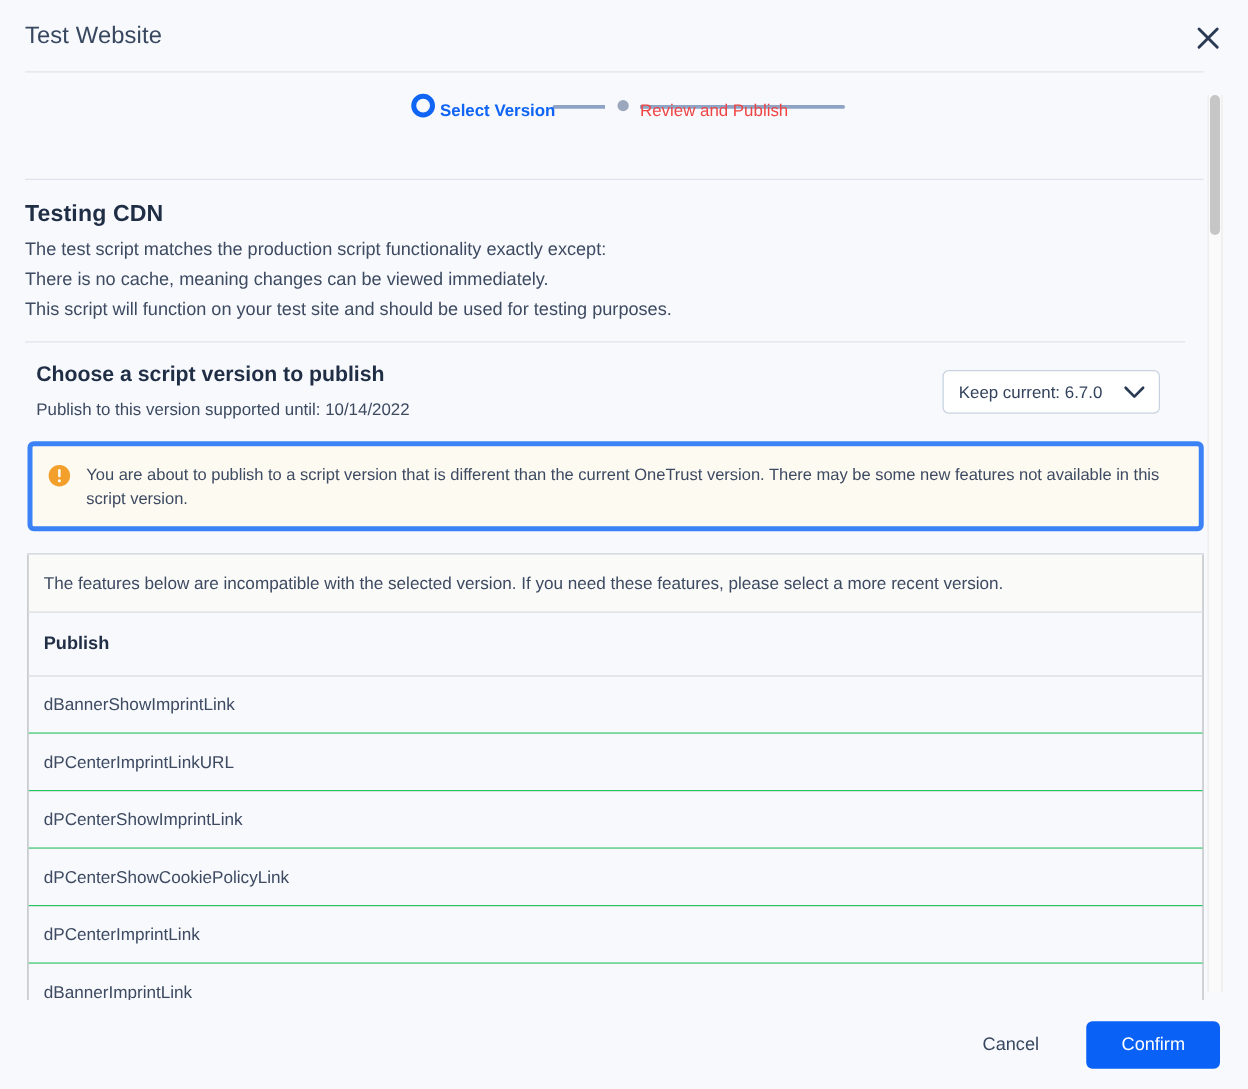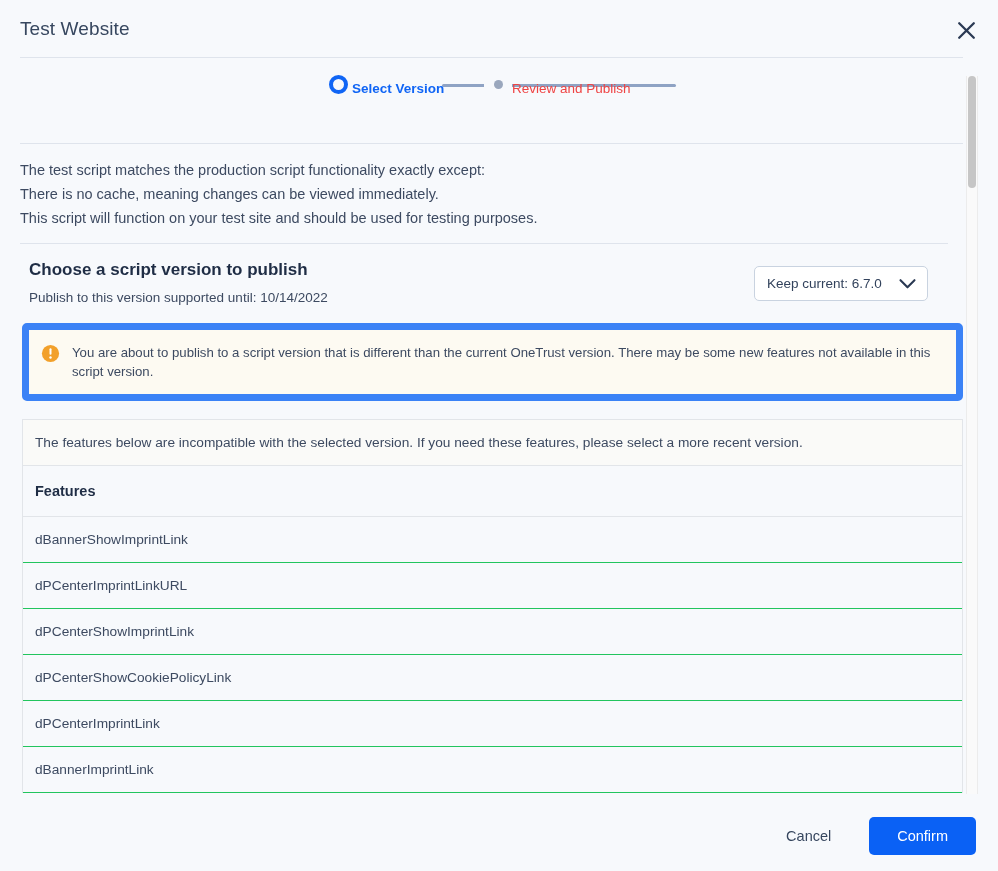--- a/index.html
+++ b/index.html
@@ -234,21 +234,21 @@
     position: absolute;
     right: 11px;
     top: 50%;
     transform: translateY(-50%);
     display: flex;
   }
 
   
   .alert {
     margin: 18px 5px 0 22px;
-    border: 7px solid #3b82f6;
+    border: 4px solid #3b82f6;
     border-radius: 5px;
     background: #fdfaf2;
     display: flex;
     align-items: flex-start;
     padding: 13px 14px 13px 12px;
     box-sizing: border-box;
   }
   .alert-icon { flex: 0 0 19px; margin-top: 1px; }
   .alert-text {
     margin-left: 12px;
@@ -352,20 +352,21 @@
               <div class="step-dot-box">
                 <div class="dot-inactive"></div>
               </div>
               <div class="step-label inactive">Review and Publish</div>
             </div>
           </div>
           <div class="stepper-rule"></div>
         </div>
 
         <div class="intro">
+          <h2>Testing CDN</h2>
           <p>The test script matches the production script functionality exactly except:</p>
           <p>There is no cache, meaning changes can be viewed immediately.</p>
           <p>This script will function on your test site and should be used for testing purposes.</p>
         </div>
         <div class="section-rule"></div>
 
         <div class="choose-row">
           <div class="choose-left">
             <h3>Choose a script version to publish</h3>
             <p>Publish to this version supported until: 10/14/2022</p>
@@ -386,21 +387,21 @@
               <circle cx="9.5" cy="9.5" r="8.6" fill="#f2a02b"></circle>
               <rect x="8.5" y="4.2" width="2" height="6.6" rx="1" fill="#ffffff"></rect>
               <circle cx="9.5" cy="13.5" r="1.2" fill="#ffffff"></circle>
             </svg>
           </span>
           <div class="alert-text">You are about to publish to a script version that is different than the current OneTrust version. There may be some new features not available in this script version.</div>
         </div>
 
         <div class="features-table">
           <div class="table-note">The features below are incompatible with the selected version. If you need these features, please select a more recent version.</div>
-          <div class="table-head">Features</div>
+          <div class="table-head">Publish</div>
           <div class="table-row">dBannerShowImprintLink</div>
           <div class="table-row">dPCenterImprintLinkURL</div>
           <div class="table-row">dPCenterShowImprintLink</div>
           <div class="table-row">dPCenterShowCookiePolicyLink</div>
           <div class="table-row">dPCenterImprintLink</div>
           <div class="table-row">dBannerImprintLink</div>
 
         </div>
 
       </div>

